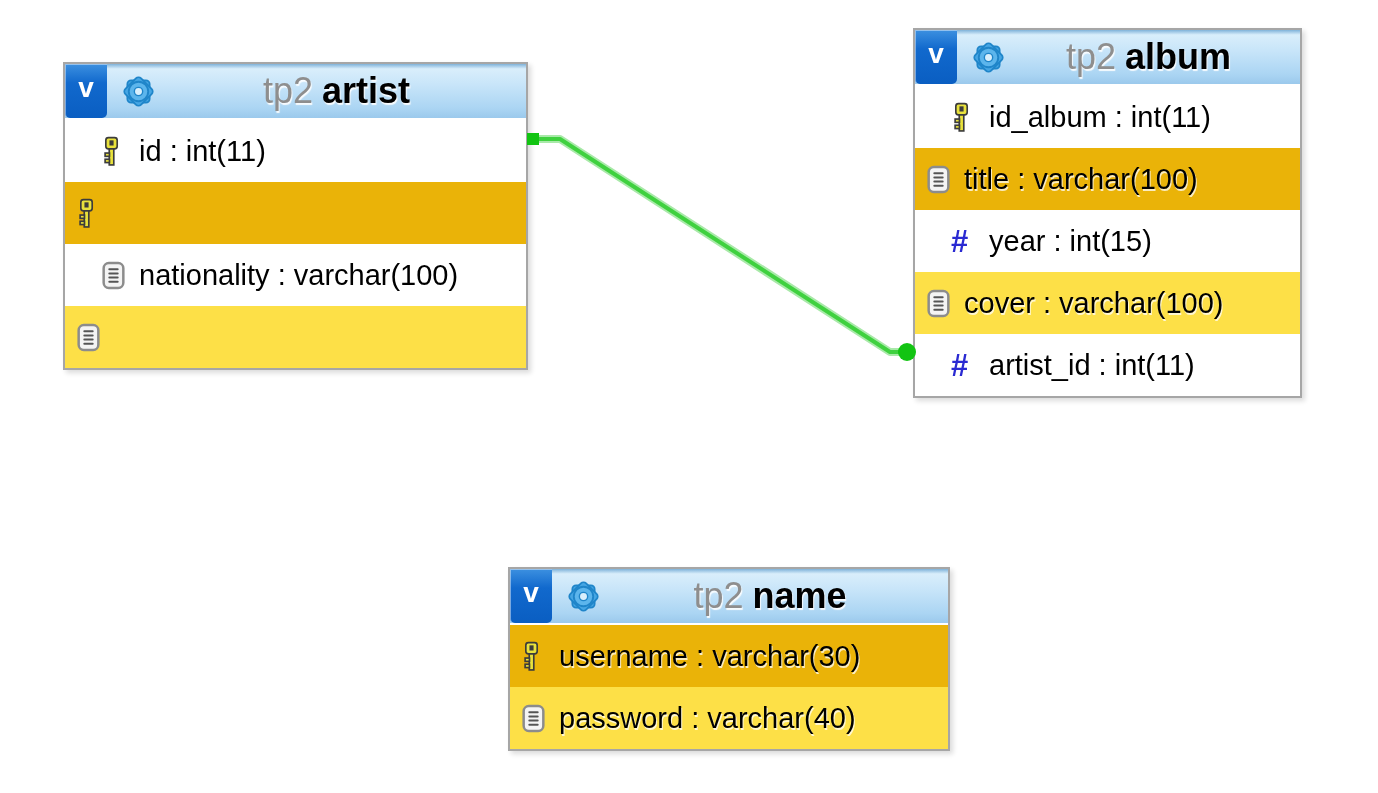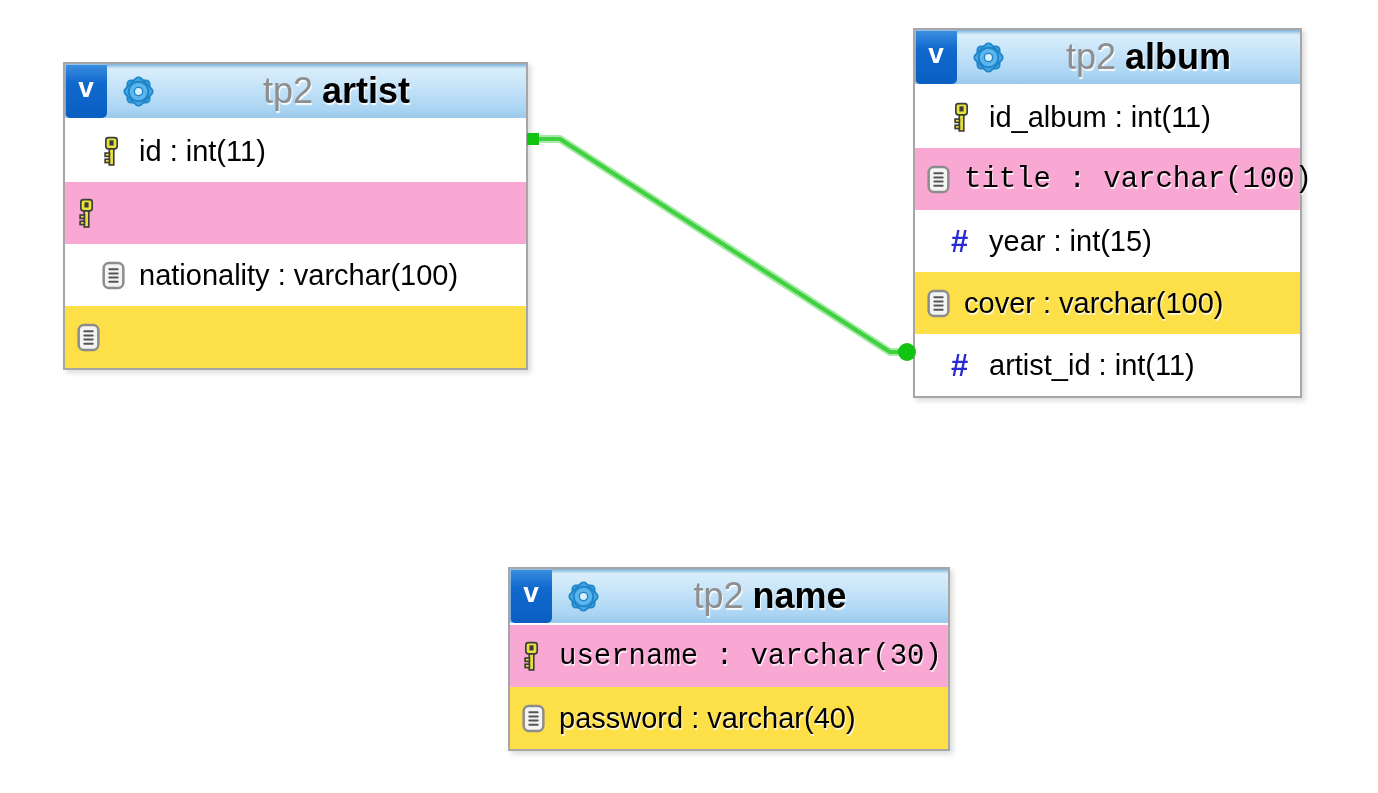--- a/index.html
+++ b/index.html
@@ -70,21 +70,21 @@
 
   .t-row {
     height: 62px;
     display: flex;
     align-items: center;
     padding-left: 11px;
     font-size: 29px;
     color: #000000;
   }
   .bg-white { background: #ffffff; padding-left: 36px; }
-  .bg-pink  { background: #f9a8d4; font-family: Liberation Mono, monospace; }
+  .bg-pink  { background: #eab308; }
   .bg-gray  { background: #fde047; }
 
   .icon-cell {
     width: 38px;
     flex: 0 0 38px;
     display: flex;
     align-items: center;
     justify-content: flex-start;
   }
   .f-label {

